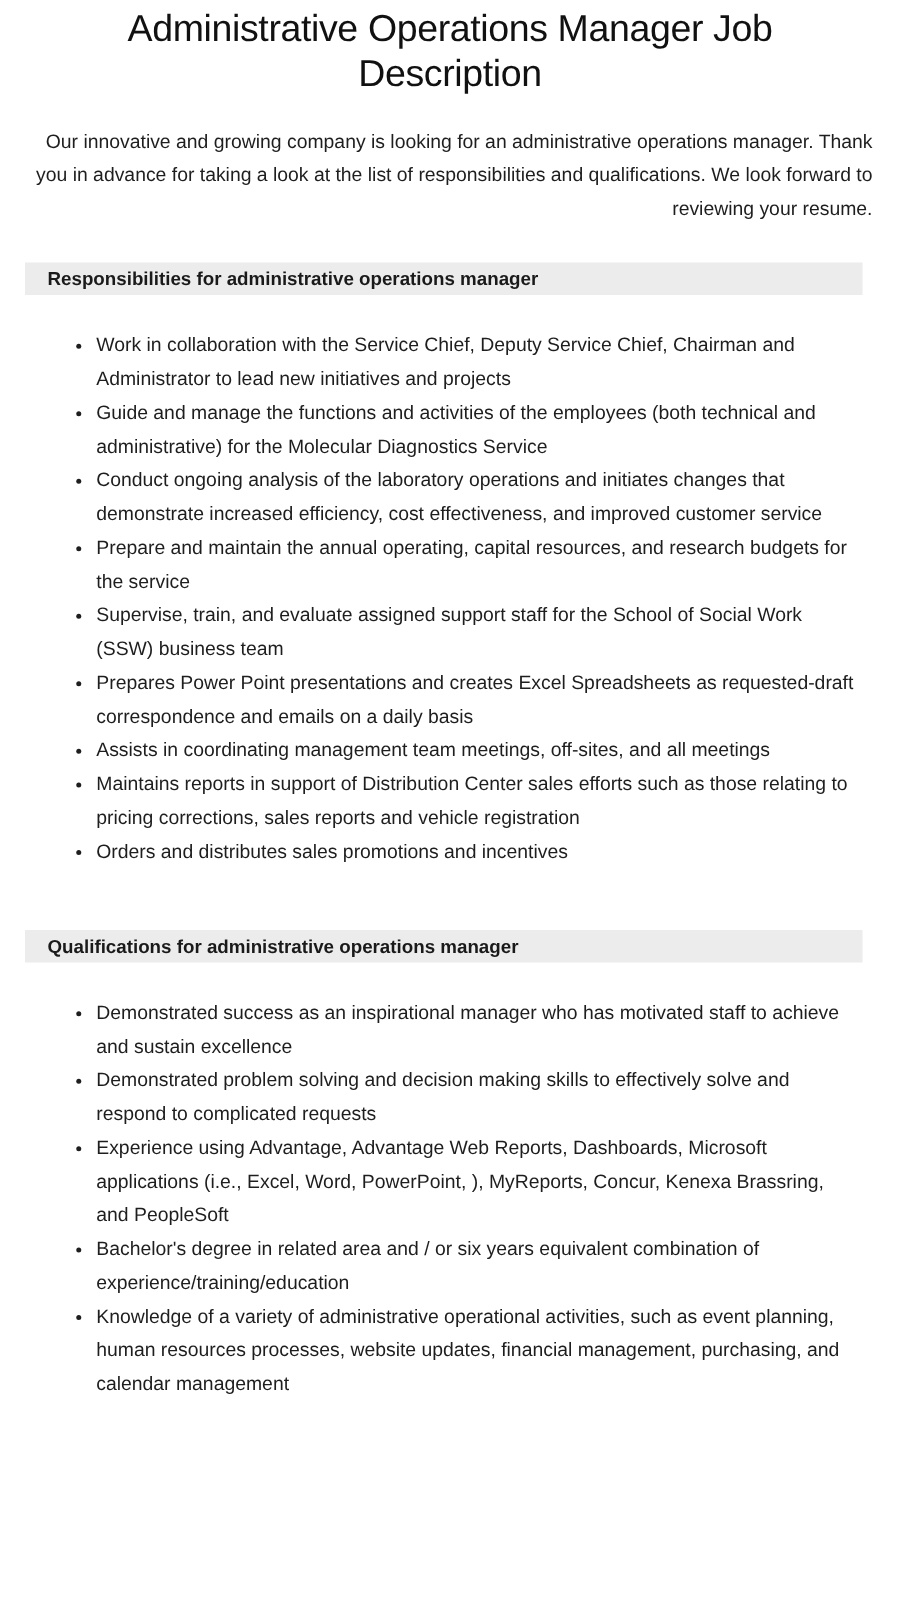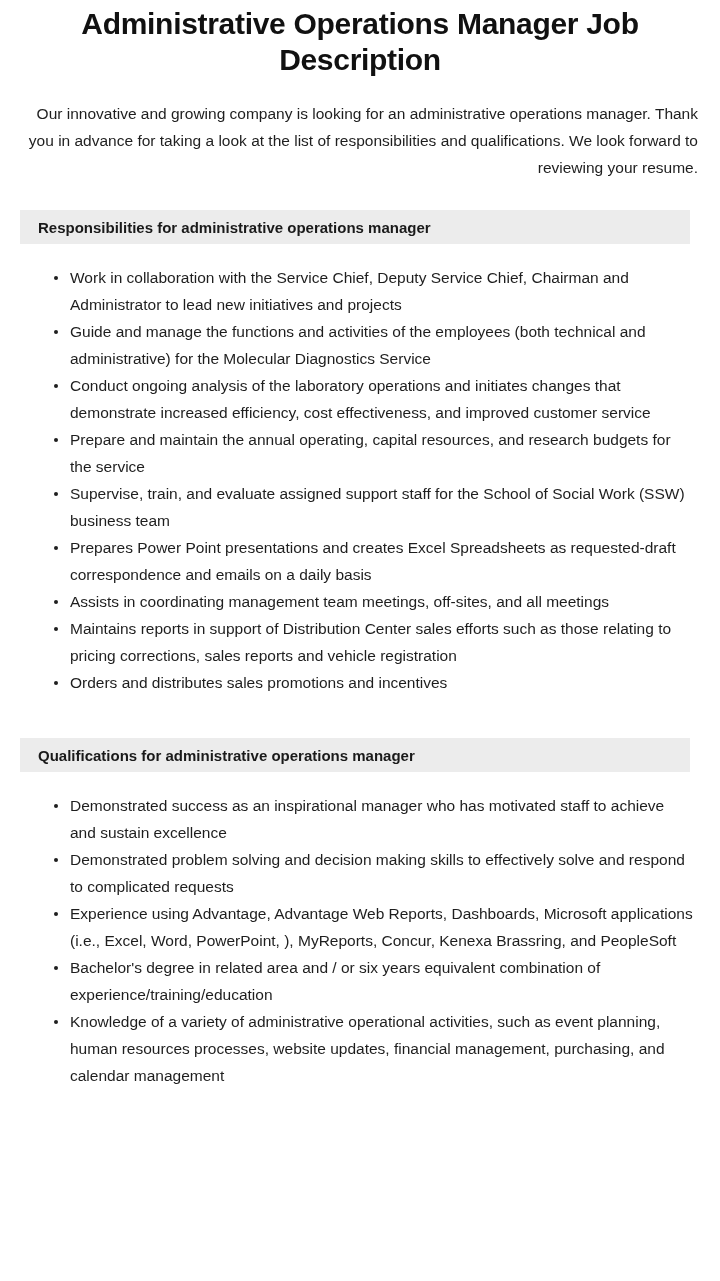--- a/index.html
+++ b/index.html
@@ -21,21 +21,21 @@
     position: relative;
     overflow: hidden;
   }
 
   
   .doc-title {
     margin: 0;
     padding: 6px 28px 0 28px;
     font-size: 30px;
     line-height: 36px;
-    font-weight: bold;
+    font-weight: normal;
     text-align: center;
     letter-spacing: -0.3px;
     color: #111111;
   }
 
   
   .intro {
     margin: 0;
     padding: 22px 22px 0 21px;
     font-size: 15.5px;
@@ -44,35 +44,35 @@
     text-align: right;
   }
 
   
   .section {
     margin: 0;
   }
   .section-header {
     margin: 29px 30px 0 20px;
     background: #ececec;
-    height: 34px;
+    height: 26px;
     display: flex;
     align-items: center;
     padding: 0 18px;
   }
   .section-header-text {
     font-size: 15px;
     font-weight: bold;
     color: #1a1a1a;
     line-height: 1;
   }
 
   
   .bullet-list {
-    margin: 4px;
+    margin: 11px;
     padding: 16px 22px 0 8px;
     list-style: none;
   }
   .bullet-item {
     position: relative;
     margin: 0 0 0 0;
     padding: 0 0 0 58px;
     font-size: 15.5px;
     line-height: 27px;
     color: #1e1e1e;

